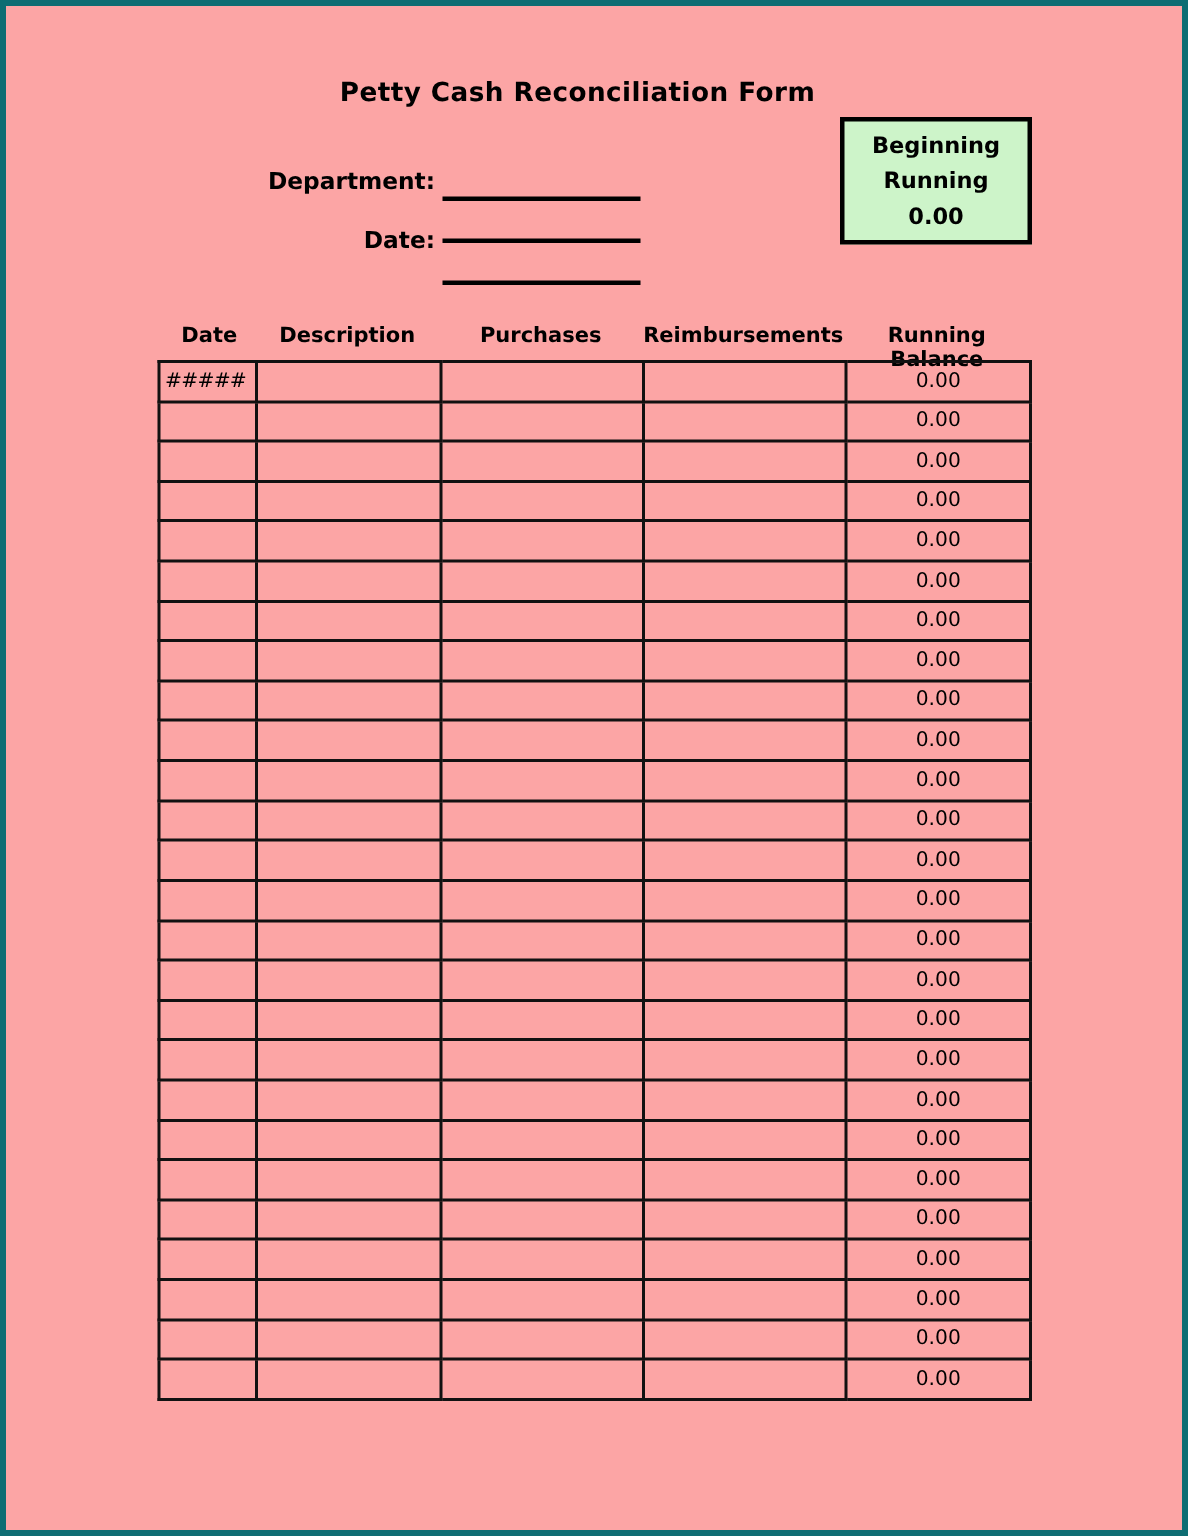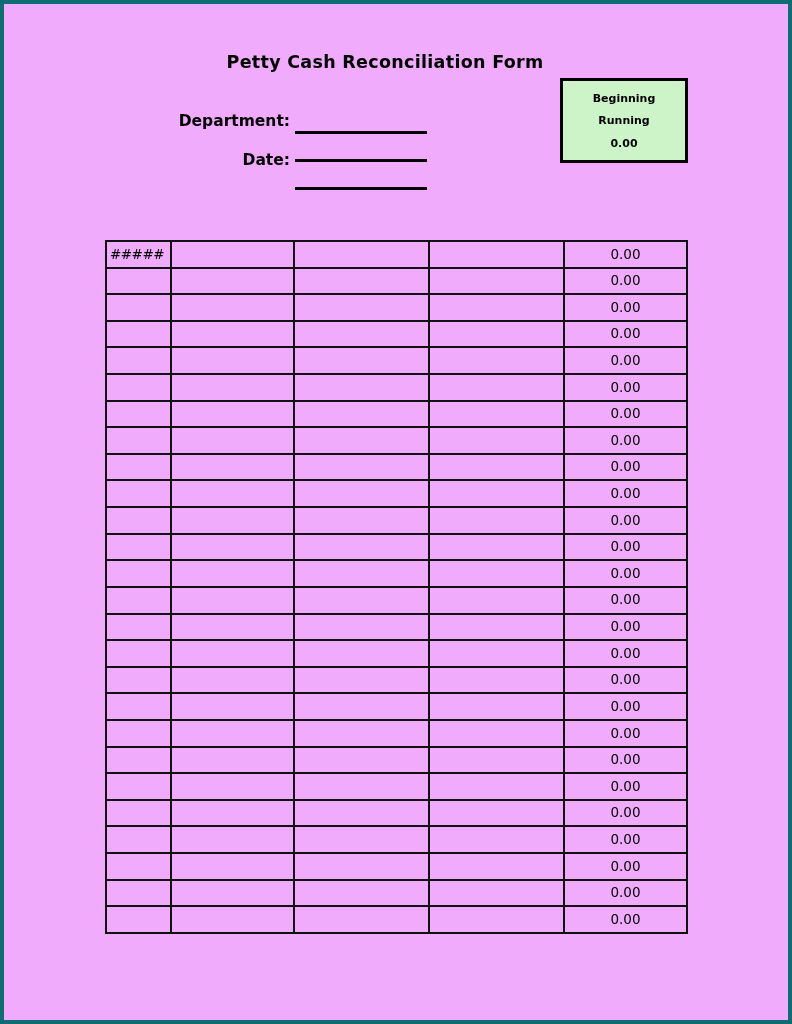--- a/index.html
+++ b/index.html
@@ -5,21 +5,21 @@
   * { margin: 0; padding: 0; box-sizing: border-box; }
   html, body { background: #ffffff; }
   body {
     width: 792px; height: 1024px;
     font-family: "DejaVu Sans", "Liberation Sans", sans-serif;
     color: #000;
   }
   .sheet {
     position: relative;
     width: 792px; height: 1024px;
-    background: #f0abfc;
+    background: #fca5a5;
     border: 4px solid #0e6d73;
     overflow: hidden;
   }
   .title {
     position: absolute; top: 48px; left: 97px; width: 568px;
     text-align: center;
     font-size: 17.5px; font-weight: 700; letter-spacing: 0.3px;
   }
   .field-label {
     position: absolute; left: 96px; width: 190px; height: 22px;
@@ -32,21 +32,21 @@
     position: absolute; left: 291px; width: 132px; height: 2.5px;
     background: #000;
   }
   .line-0 { top: 127px; }
   .line-1 { top: 155px; }
   .line-2 { top: 183px; }
   .balance-box {
     position: absolute; left: 556px; top: 74px; width: 128px; height: 85px;
     background: #cdf4c9; border: 3px solid #000;
     display: flex; flex-direction: column; justify-content: space-evenly;
-    text-align: center; font-size: 11px; font-weight: 700; line-height: 1;
+    text-align: center; font-size: 15px; font-weight: 700; line-height: 1;
   }
   .table-header {
     position: absolute; top: 212px; left: 101px; width: 581px; height: 22px;
     display: flex; font-size: 14px; font-weight: 700;
   }
   .table-header .hc { text-align: center; }
   .hc-0 { width: 65px;  text-align: left; padding-left: 4px; }
   .hc-1 { width: 123px; }
   .hc-2 { width: 135px; }
   .hc-3 { width: 135px; }
@@ -79,20 +79,27 @@
   <div class="field-line line-1"></div>
 
   <div class="field-line line-2"></div>
 
   <div class="balance-box">
     <div>Beginning</div>
     <div>Running</div>
     <div>0.00</div>
   </div>
 
+  <div class="table-header">
+    <div class="hc hc-0">Date</div>
+    <div class="hc hc-1">Description</div>
+    <div class="hc hc-2">Purchases</div>
+    <div class="hc hc-3">Reimbursements</div>
+    <div class="hc hc-4">Running Balance</div>
+  </div>
 
   <table class="ledger">
     <colgroup>
       <col style="width:65px">
         <col style="width:123px">
         <col style="width:135px">
         <col style="width:135px">
         <col style="width:123px">
     </colgroup>
     <tbody>

